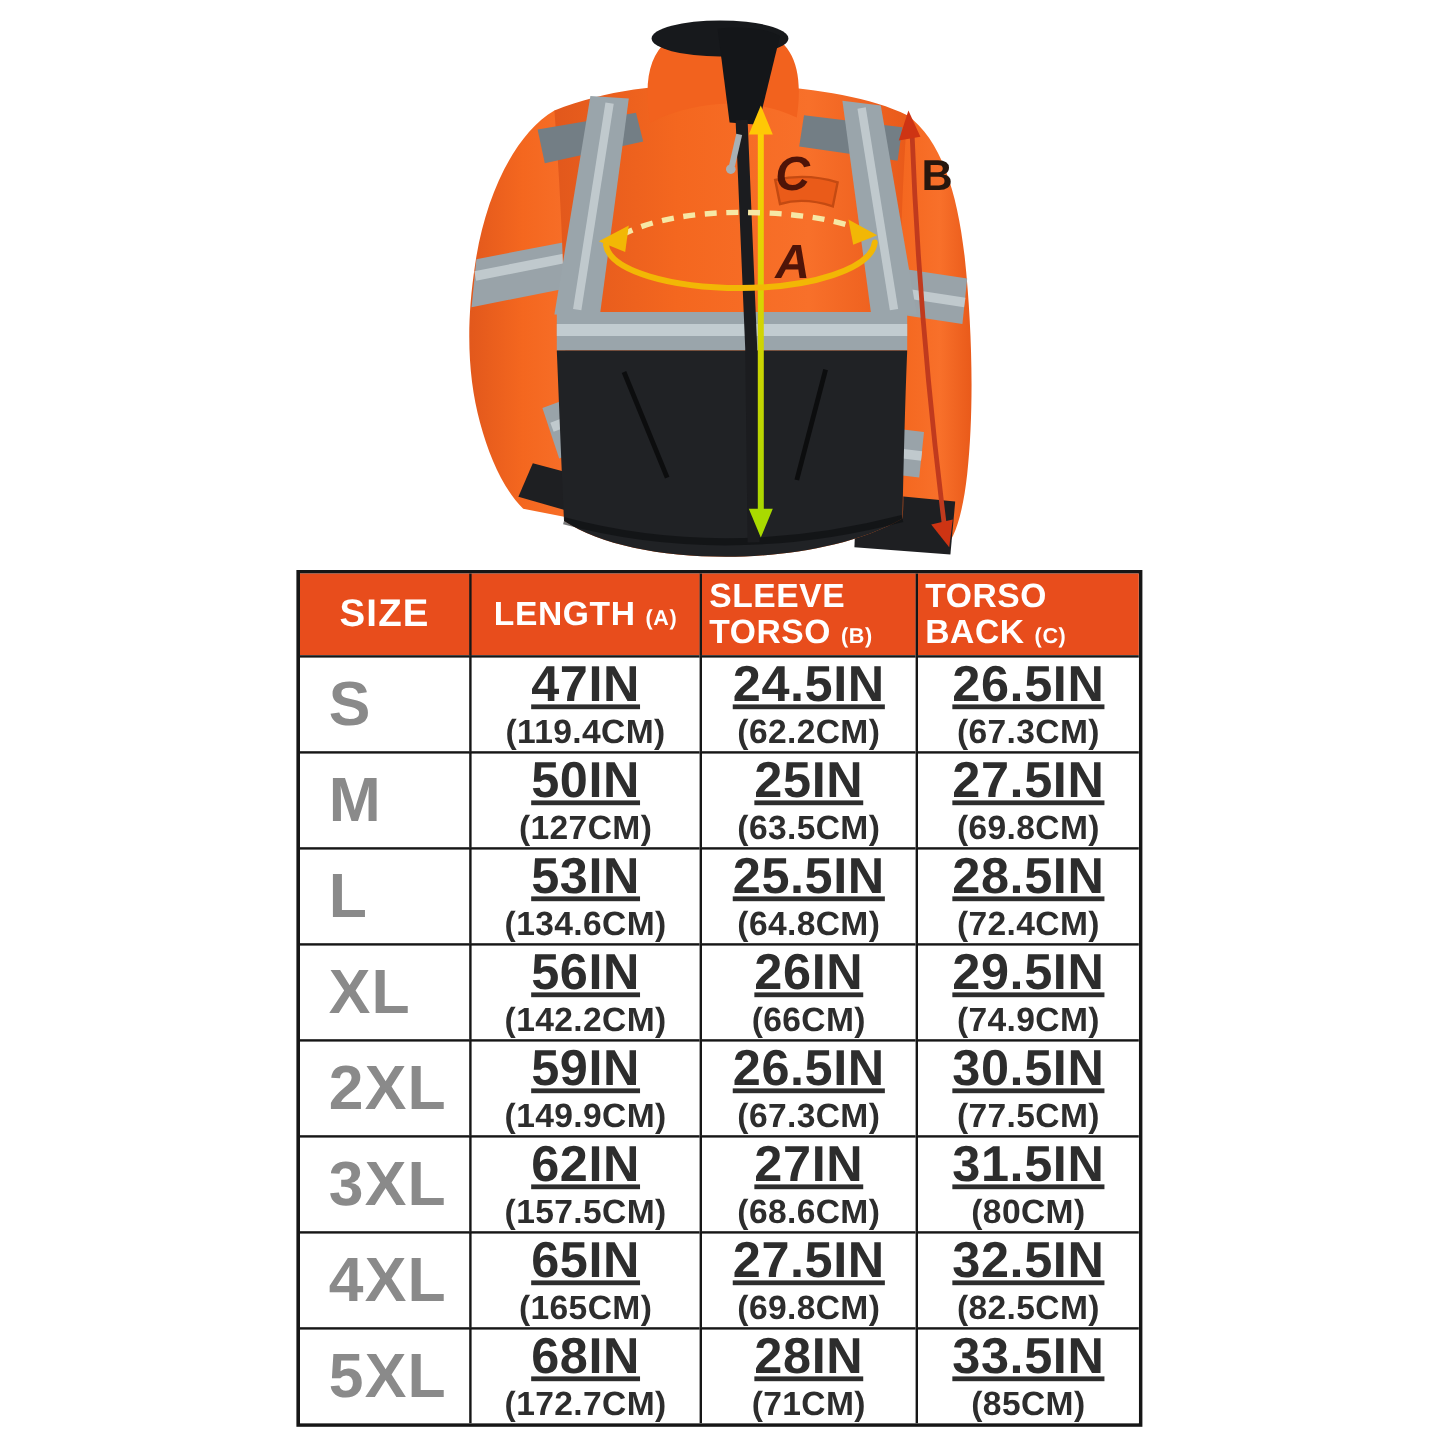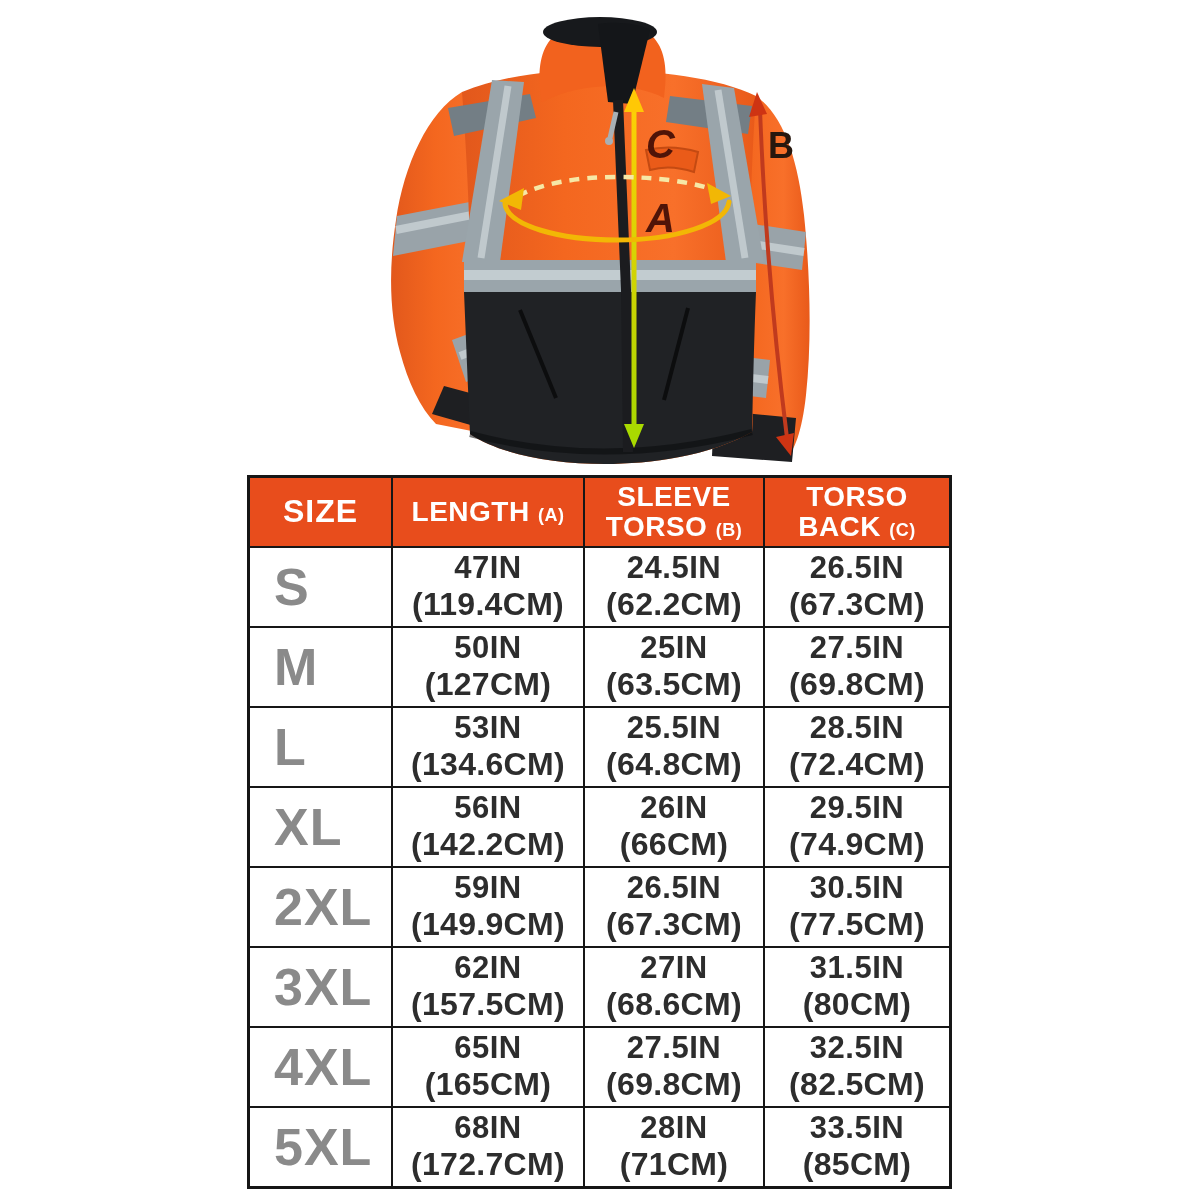--- a/index.html
+++ b/index.html
@@ -19,21 +19,20 @@
     grid-template-columns: 141px 192px 180px 186px;
     border: 3px solid #161616;
     background: #fff;
   }
   .tr { display: contents; }
   .th {
     height: 68px;
     background: #E84D1C;
     color: #ffffff;
     display: flex; align-items: center; justify-content: center;
-    text-align: center;
     font-weight: bold;
     font-size: 28px; line-height: 1.06; letter-spacing: 0.5px;
     border-left: 2px solid #161616;
     padding: 2px 6px;
   }
   .th.col1 { border-left: none; font-size: 32px; letter-spacing: 1px; }
   .hwrap { display: inline; }
   .hsub { font-size: 18px; font-weight: bold; white-space: nowrap; }
   .td {
     height: 80px;
@@ -44,22 +43,22 @@
     color: #2D2D2D;
   }
   .td.size {
     border-left: none;
     align-items: flex-start;
     padding-left: 24px;
     font-weight: bold; font-size: 52px; color: #8A8A8A;
     letter-spacing: 1px;
     line-height: 1;
   }
-  .td .in { font-weight: bold; font-size: 31px; letter-spacing: 0.5px; line-height: 1.05; }
-  .td .cm { font-weight: bold; font-size: 32px; letter-spacing: 0.3px; line-height: 1.1; margin-top: 3px; }
+  .td .in { font-weight: bold; font-size: 42px; letter-spacing: 0.5px; line-height: 1.05; text-decoration: underline; }
+  .td .cm { font-weight: bold; font-size: 28px; letter-spacing: 0.3px; line-height: 1.1; margin-top: 3px; }
 </style>
 </head>
 <body>
 
 <div class="canvas">
 
   <svg class="hero" width="1200" height="470" viewBox="0 0 1200 470">
     <defs>
       <linearGradient id="gradOr" x1="0" y1="0" x2="1" y2="0">
         <stop offset="0" stop-color="#E2581C"></stop>

